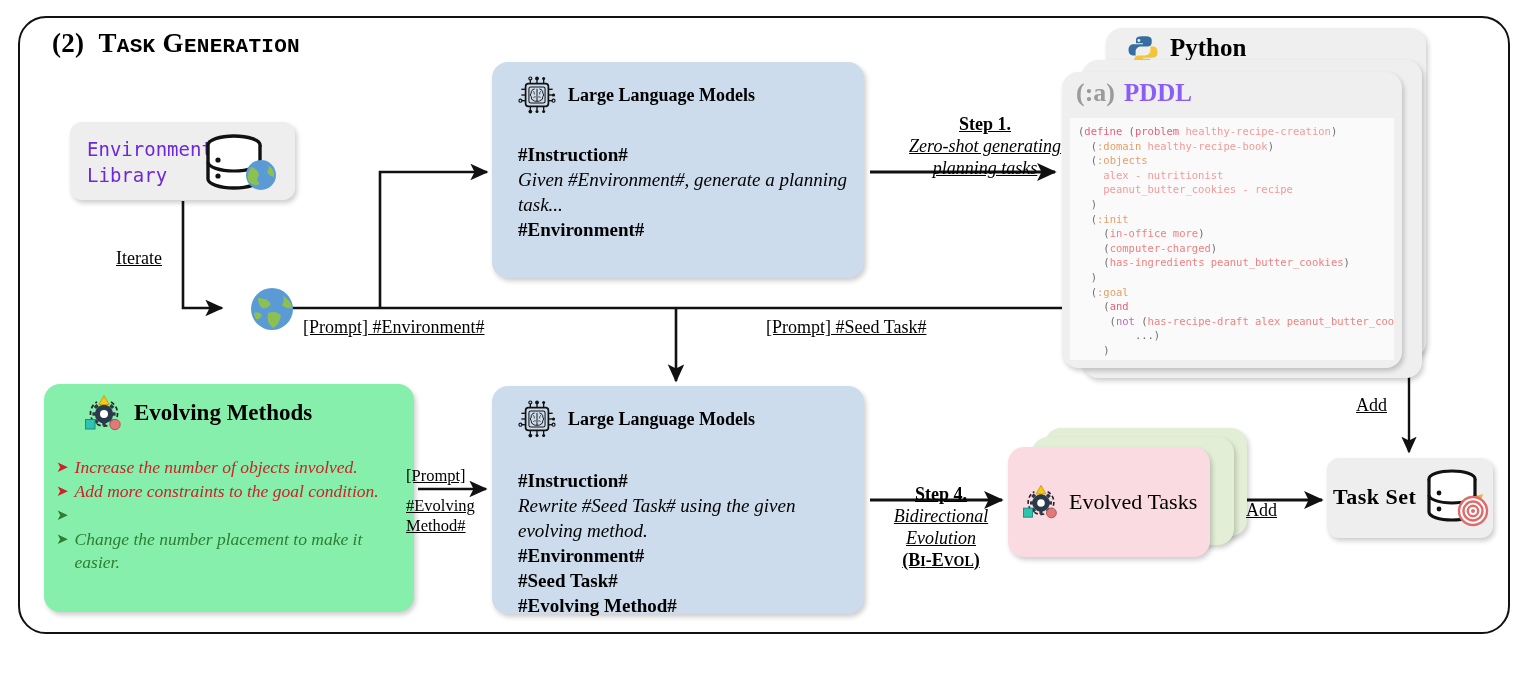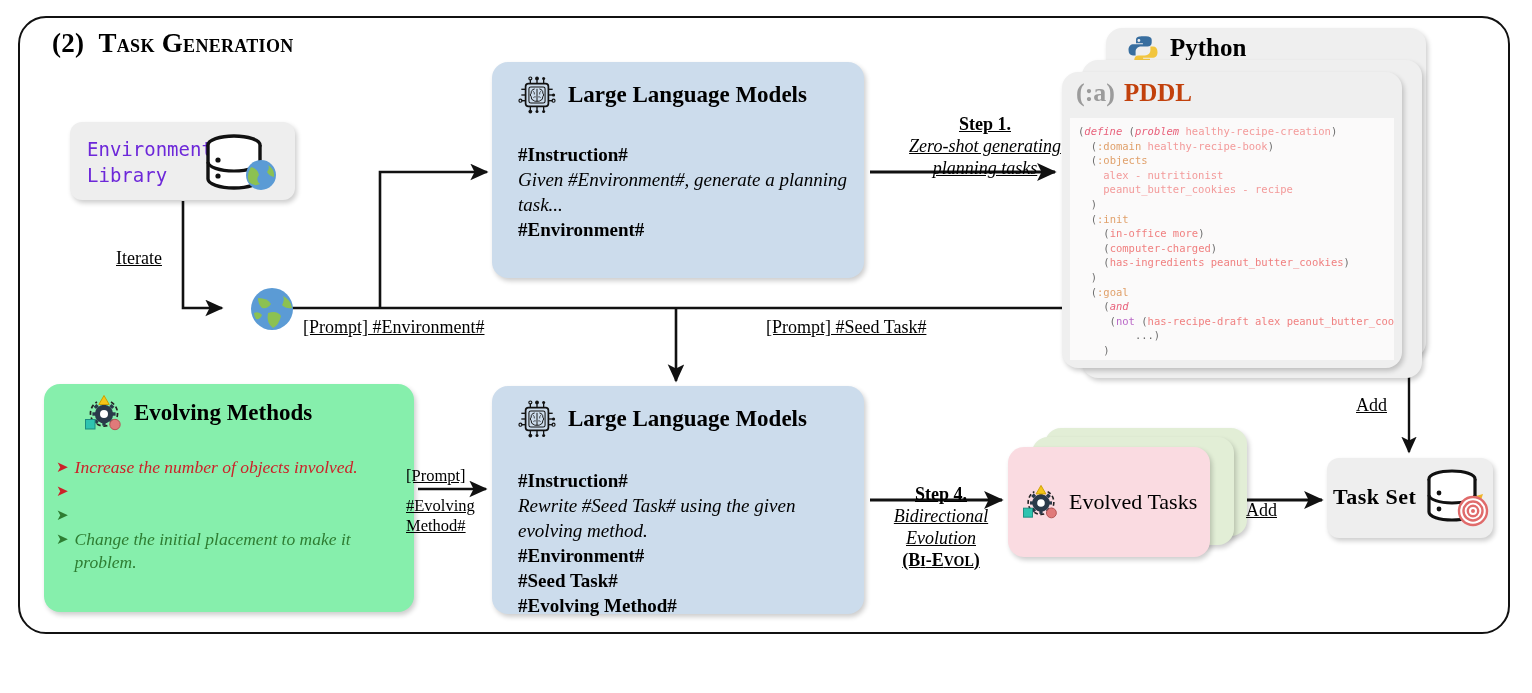--- a/index.html
+++ b/index.html
@@ -34,21 +34,21 @@
     position: absolute;
     left: 52px;
     top: 28px;
     font-size: 27px;
     font-weight: bold;
     color: #000;
     letter-spacing: .3px;
     white-space: nowrap;
   }
   .smallcaps-big { font-size: 27px; }
-  .smallcaps-sm  { font-size: 18px; }
+  .smallcaps-sm  { font-size: 21px; font-family: Liberation Mono, monospace; }
 
   
   .card {
     position: absolute;
     box-sizing: border-box;
     border-radius: 14px;
     box-shadow: 2px 3px 5px rgba(0,0,0,.20);
   }
   .grey-card {
     background: #eeeeee;
@@ -93,21 +93,21 @@
   
   #llm-top  { left: 492px; top: 62px;  width: 372px; height: 216px; }
   #llm-bot  { left: 492px; top: 386px; width: 372px; height: 228px; }
 
   .llm-head {
     position: absolute;
     left: 26px; top: 14px;
     display: flex; align-items: center; gap: 12px;
   }
   .llm-title {
-    font-size: 23px; font-weight: bold; color: #000; white-space: nowrap;
+    font-size: 18px; font-weight: bold; color: #000; white-space: nowrap;
   }
   .llm-body {
     position: absolute;
     left: 26px;
     right: 14px;
     font-size: 19px;
     line-height: 25px;
     color: #000;
   }
   #llm-top-body { top: 80px; }
@@ -145,36 +145,36 @@
   #py-head {
     position: absolute; left: 20px; top: 6px;
     display: flex; gap: 10px;
   }
   #py-label { font-size: 25px; font-weight: bold; color: #000; }
   #pddl-head {
     position: absolute; left: 14px; top: 6px;
     display: flex; align-items: baseline; gap: 9px;
   }
   #pddl-paren { font-size: 26px; color: #9b9b9b; font-weight: bold; }
-  #pddl-label { font-size: 25px; font-weight: bold; color: #c2410c; }
+  #pddl-label { font-size: 25px; font-weight: bold; color: #8b5cf6; }
   #pddl-code {
     position: absolute;
     left: 8px; top: 46px; right: 8px; bottom: 8px;
     background: #fbfafa;
     font-family: "DejaVu Sans Mono", monospace;
     font-size: 10.5px;
     line-height: 14.6px;
     padding: 6px 6px 4px 8px;
     box-sizing: border-box;
     white-space: pre;
     overflow: hidden;
     color: #f08c8c;
   }
   .t-paren { color: #6d6d6d; }
-  .t-kw    { color: #e8607a; font-style: italic; }
+  .t-kw    { color: #e8607a; }
   .t-key   { color: #e0a06a; }
   .t-id    { color: #f39a9a; }
   .t-pred  { color: #f08080; }
   .t-not   { color: #b967c7; }
 
   
   #ev-back2 { left: 1045px; top: 428px; width: 202px; height: 108px; }
   #ev-back1 { left: 1032px; top: 437px; width: 202px; height: 108px; }
   #ev-front { left: 1008px; top: 447px; width: 202px; height: 110px; }
   #ev-front-inner {
@@ -407,27 +407,28 @@
       </svg>
       <span id="evolving-title">Evolving Methods</span>
     </div>
     <div id="evolving-list">
       <div class="ev-item ev-red">
         <span class="ev-arrow">➤</span>
         <span>Increase the number of objects involved.</span>
       </div>
       <div class="ev-item ev-red">
         <span class="ev-arrow">➤</span>
+        <span>Add more constraints to the goal condition.</span>
       </div>
       <div class="ev-item ev-green">
         <span class="ev-arrow">➤</span>
       </div>
       <div class="ev-item ev-green">
         <span class="ev-arrow">➤</span>
-        <span>Change the initial placement to make it problem.</span>
+        <span>Change the number placement to make it easier.</span>
       </div>
     </div>
   </div>
 
   <div class="card white-card" id="py-card">
     <div id="py-head">
       <svg class="icon-svg" width="34" height="34" viewBox="0 0 34 34">
         <path d="M16.6,2.2 c-3.5,0 -6.6,.5 -6.6,3.6 v3.4 h6.9 v1 H7.6 c-3,0 -5.1,1.9 -5.1,5.6 c0,3.6 1.6,5.6 4.5,5.6 h2.6 v-3.7 c0,-3.1 2.5,-5.2 5.4,-5.2 h6.5 c2.5,0 4.2,-1.6 4.2,-4.1 V5.8 c0,-2.4 -2.1,-3.6 -5.6,-3.6 z M12.9,5.1 c.8,0 1.4,.6 1.4,1.4 c0,.8 -.6,1.4 -1.4,1.4 c-.8,0 -1.4,-.6 -1.4,-1.4 c0,-.8 .6,-1.4 1.4,-1.4 z" fill="#386e9f"></path>
         <path d="M17.4,31.8 c3.5,0 6.6,-.5 6.6,-3.6 v-3.4 h-6.9 v-1 h9.3 c3,0 5.1,-1.9 5.1,-5.6 c0,-3.6 -1.6,-5.6 -4.5,-5.6 h-2.6 v3.7 c0,3.1 -2.5,5.2 -5.4,5.2 h-6.5 c-2.5,0 -4.2,1.6 -4.2,4.1 v2.6 c0,2.4 2.1,3.6 5.6,3.6 z M21.1,28.9 c-.8,0 -1.4,-.6 -1.4,-1.4 c0,-.8 .6,-1.4 1.4,-1.4 c.8,0 1.4,.6 1.4,1.4 c0,.8 -.6,1.4 -1.4,1.4 z" fill="#f2c53d"></path>
       </svg>

